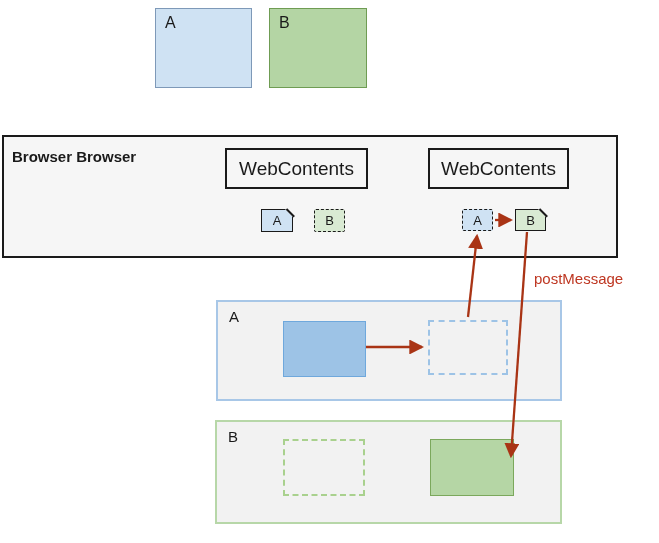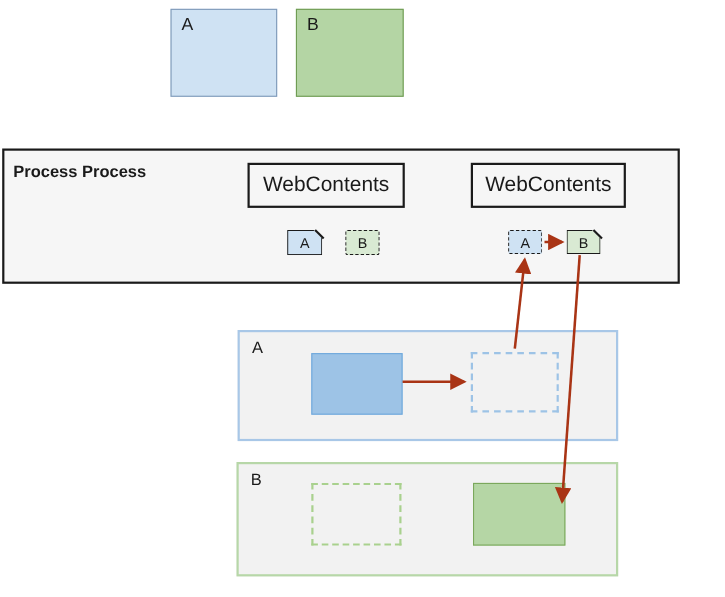--- a/index.html
+++ b/index.html
@@ -51,21 +51,21 @@
 <div id="canvas">
 
   <div class="abs tab" style="left:155px; top:8px; width:97px; height:80px; background:var(--tab-a-fill);">
     <span>A</span>
   </div>
   <div class="abs tab tab-b" style="left:269px; top:8px; width:98px; height:80px; background:var(--tab-b-fill);">
     <span>B</span>
   </div>
 
   <div class="abs browser" style="left:2px; top:135px; width:616px; height:123px;">
-    <div class="abs bp-label" style="left:8px; top:11px;">Process Process</div>
+    <div class="abs bp-label" style="left:8px; top:11px;">Browser Browser</div>
   </div>
 
   <div class="abs webcontents" style="left:225px; top:148px; width:143px; height:41px;">
     <span>WebContents</span>
   </div>
   <div class="abs chip chip-solid fill-a" style="left:261px; top:209px; width:32px; height:23px;">
     <span>A</span>
   </div>
   <i class="abs fold-line" style="left:285px; top:212px;"></i>
   <div class="abs chip chip-dashed fill-b" style="left:314px; top:209px; width:31px; height:23px;">
@@ -88,20 +88,21 @@
     <div class="abs frame-solid-a" style="left:65px; top:19px; width:83px; height:56px;"></div>
     <div class="abs frame-dashed-a" style="left:210px; top:18px; width:80px; height:55px;"></div>
   </div>
 
   <div class="abs renderer renderer-b" style="left:215px; top:420px; width:347px; height:104px;">
     <span class="r-label">B</span>
     <div class="abs frame-dashed-b" style="left:66px; top:17px; width:82px; height:57px;"></div>
     <div class="abs frame-solid-b" style="left:213px; top:17px; width:84px; height:57px;"></div>
   </div>
 
+  <div class="abs post-message" style="left:534px; top:270px;">postMessage</div>
 
   <svg id="arrows" width="659" height="543" viewBox="0 0 659 543">
     <defs>
       <marker id="ah" viewBox="0 0 10 10" refX="8.5" refY="5" markerWidth="6.5" markerHeight="6.5" orient="auto-start-reverse">
         <path d="M0,0 L10,5 L0,10 z"></path>
       </marker>
     </defs>
     <line x1="495" y1="220" x2="511" y2="220" marker-end="url(#ah)"></line>
     <line x1="366" y1="347" x2="422" y2="347" marker-end="url(#ah)"></line>
     <line x1="468" y1="317" x2="477" y2="236" marker-end="url(#ah)"></line>

